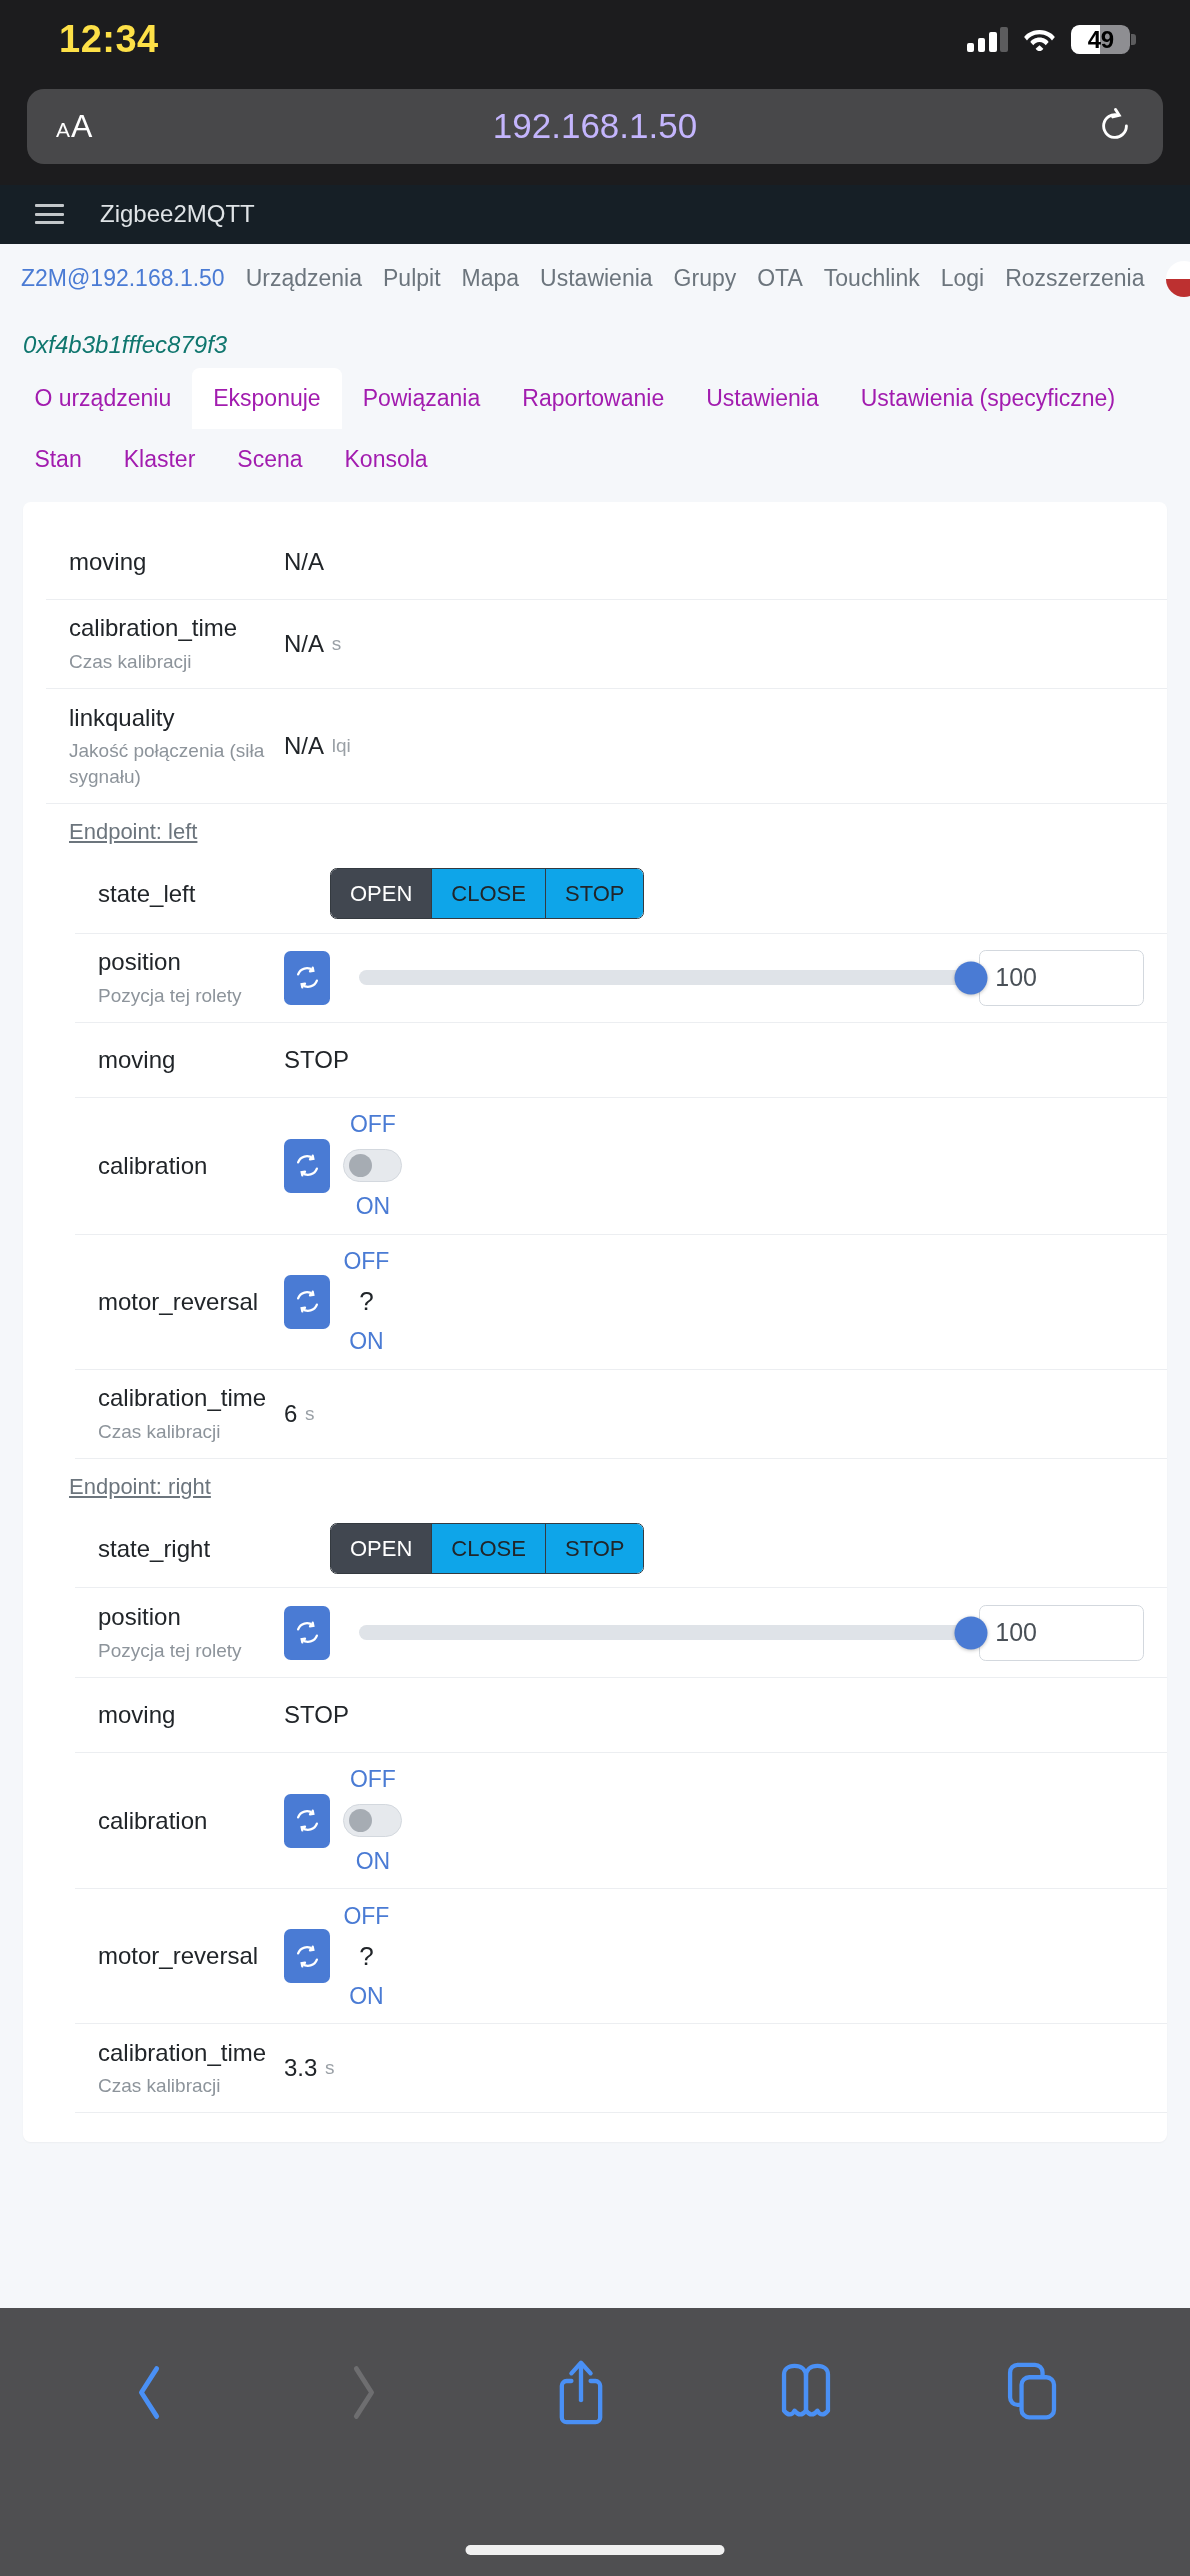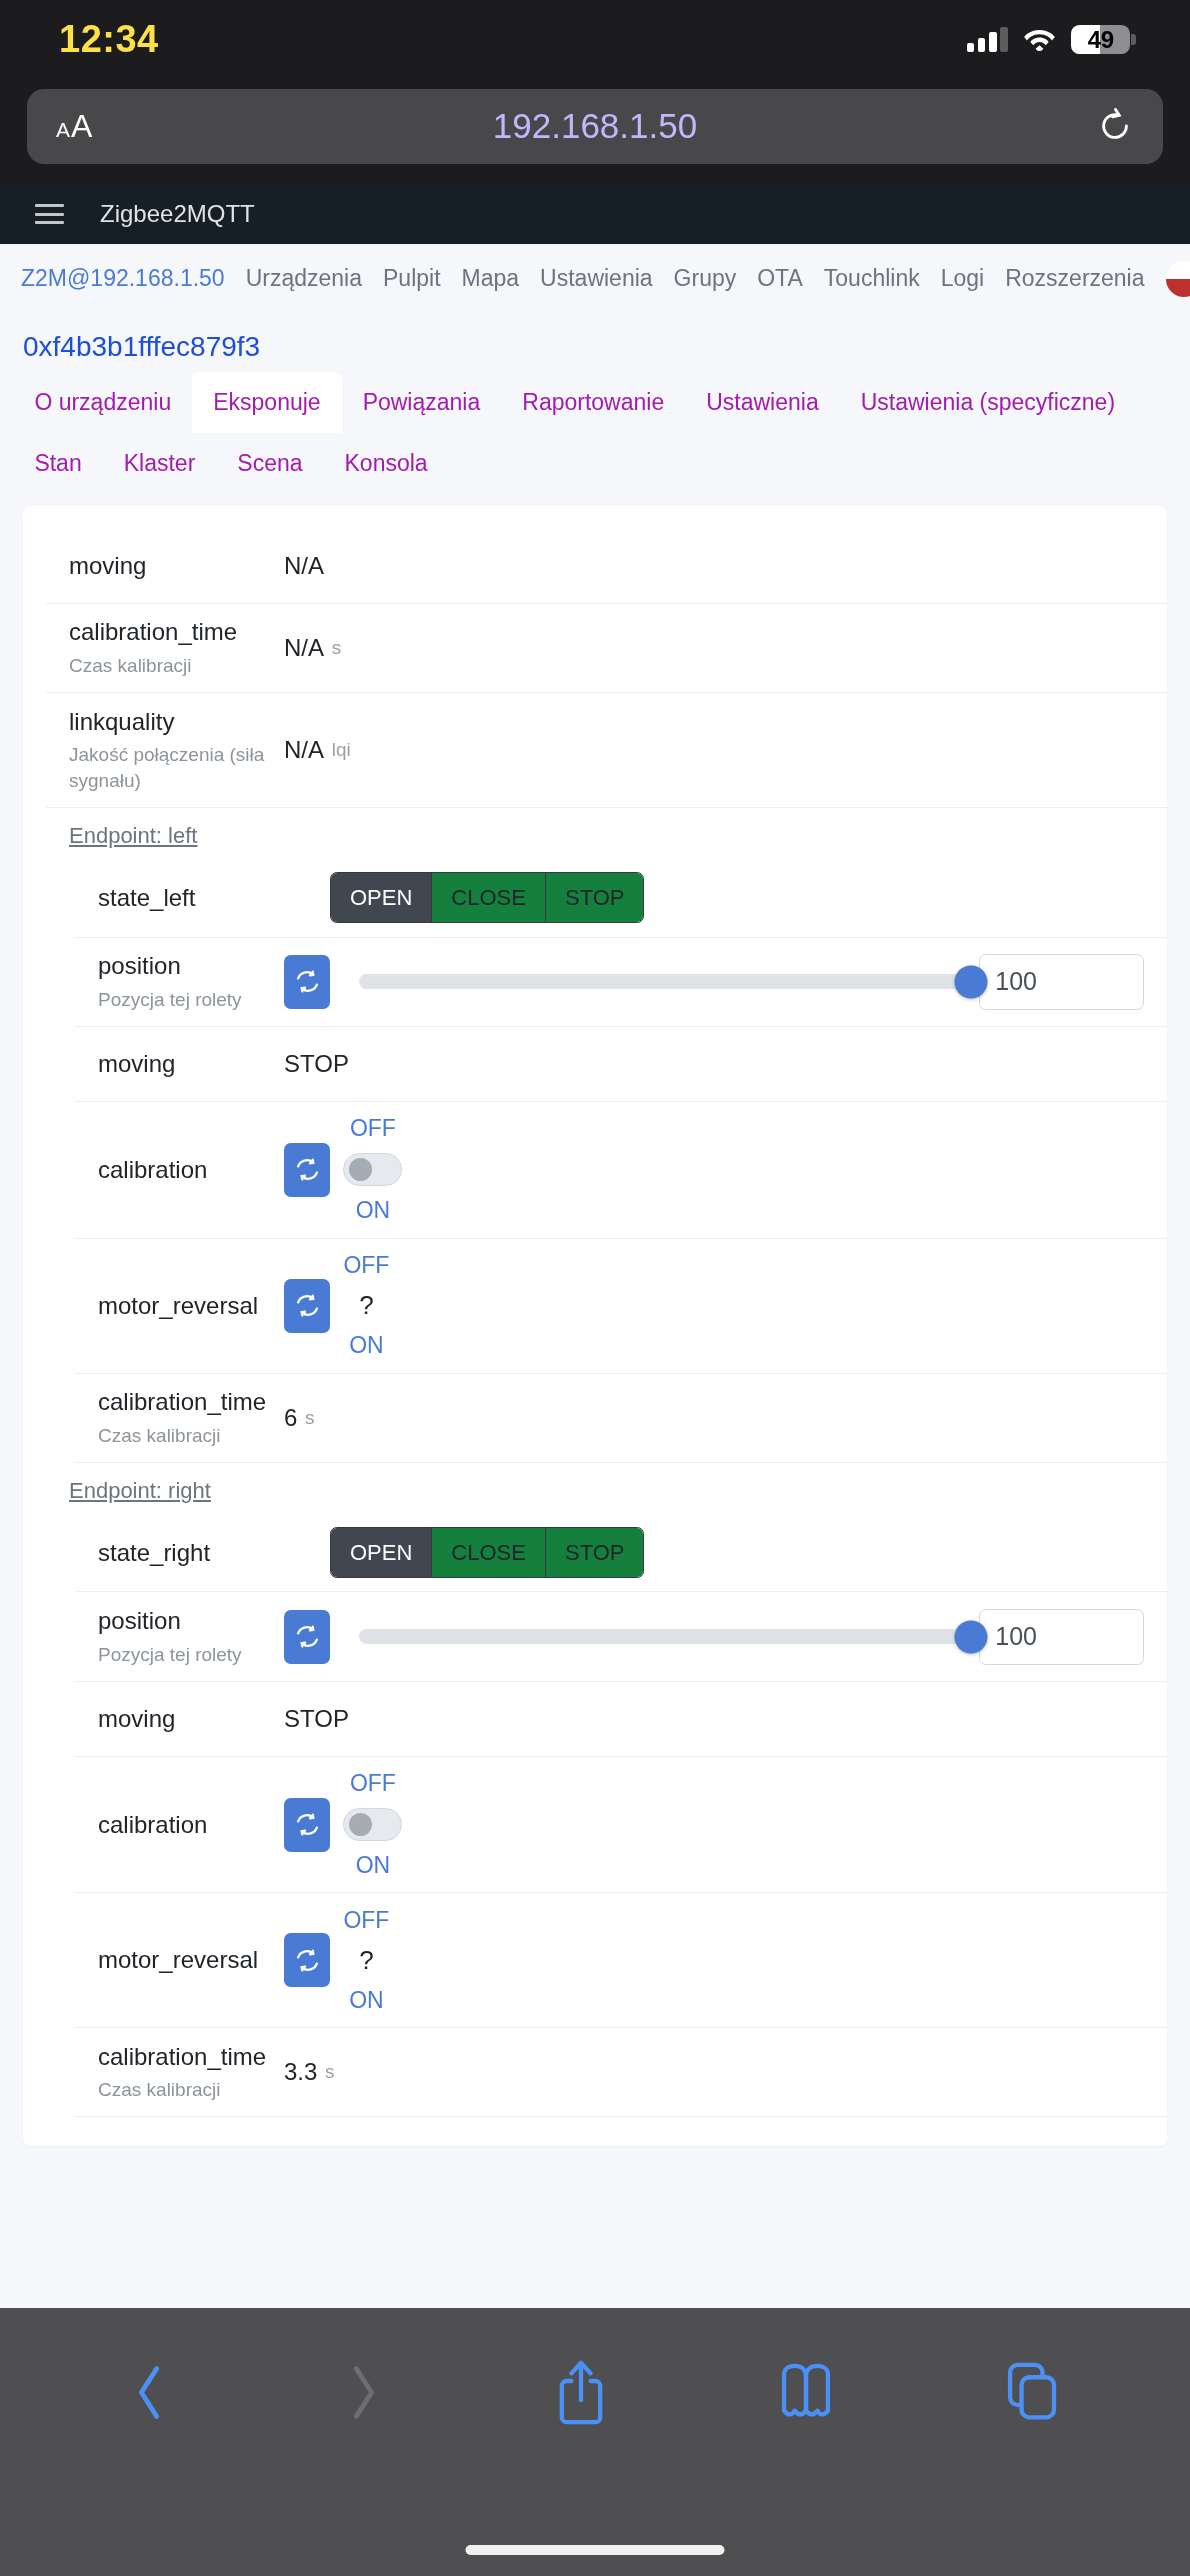--- a/index.html
+++ b/index.html
@@ -172,24 +172,25 @@
     width: 36px; height: 36px;
     border-radius: 50%;
     margin-left: auto;
     margin-right: 5.8px;
     background: linear-gradient(to bottom, #ffffff 0%, #ffffff 50%, #bd3030 50%, #bd3030 100%);
     flex-shrink: 0;
   }
 
   
   .device-title {
-    font-size: 28px;
-    color: #1d4ed8;
+    font-size: 24px;
+    color: #0f766e;
     padding: 19px 0 9.6px 23px;
     font-weight: 400;
+    font-style: italic;
   }
 
   
   .device-tabs {
     display: flex;
     flex-wrap: wrap;
     padding: 0 13.4px;
     font-size: 23px;
     column-gap: 0px;
   }
@@ -284,21 +285,21 @@
     border-radius: 6.7px;
     overflow: hidden;
     border: 1.9px solid #343a40;
     margin-left: 46px;
   }
   .btn-group button {
     font-family: "Liberation Sans", sans-serif;
     font-size: 22px;
     padding: 11.5px 19px;
     border: none;
-    background: #15803d;
+    background: #0ea5e9;
     color: #212529;
     cursor: pointer;
     border-right: 1.9px solid #343a40;
   }
   .btn-group button:last-child { border-right: none; }
   .btn-group button.active {
     background: #414750;
     color: #ffffff;
   }
 

